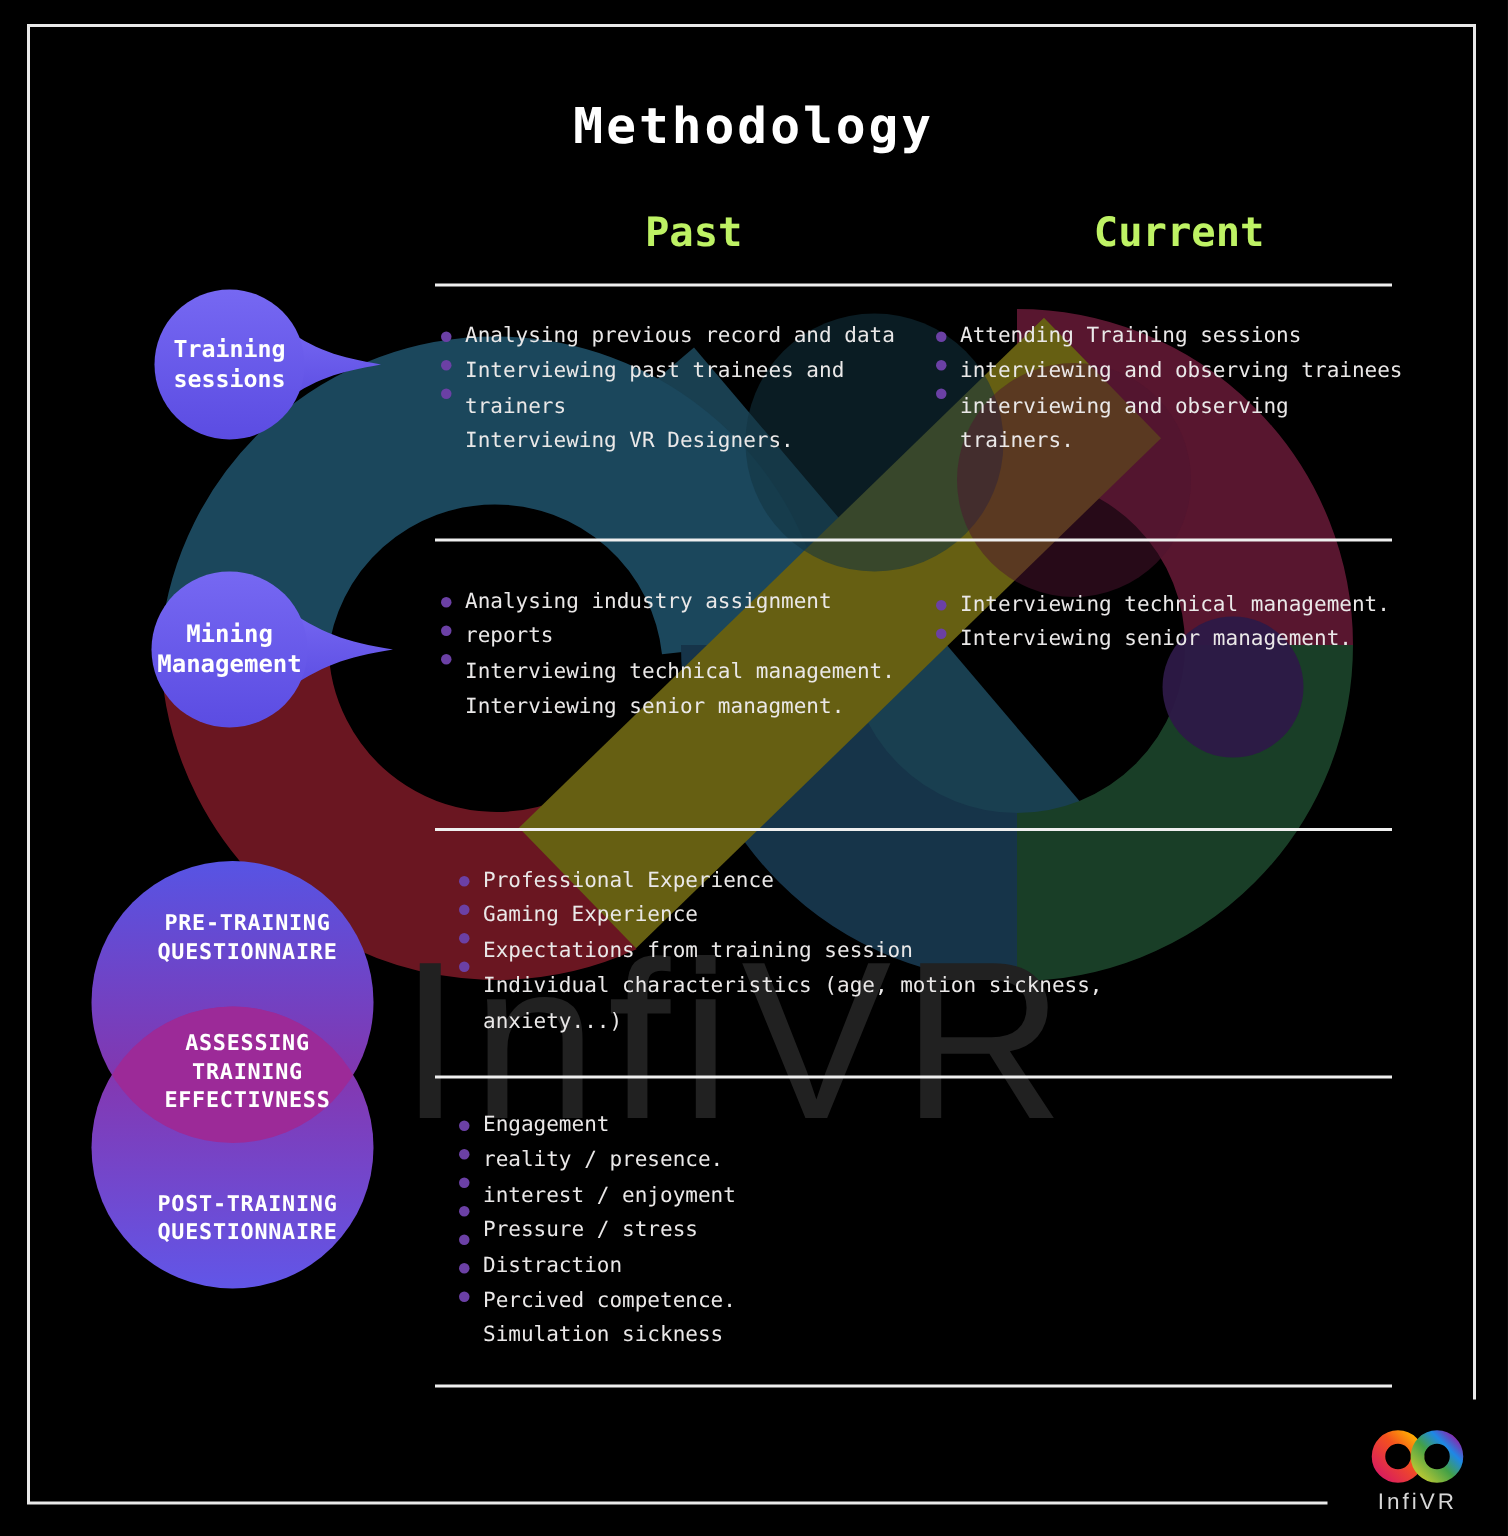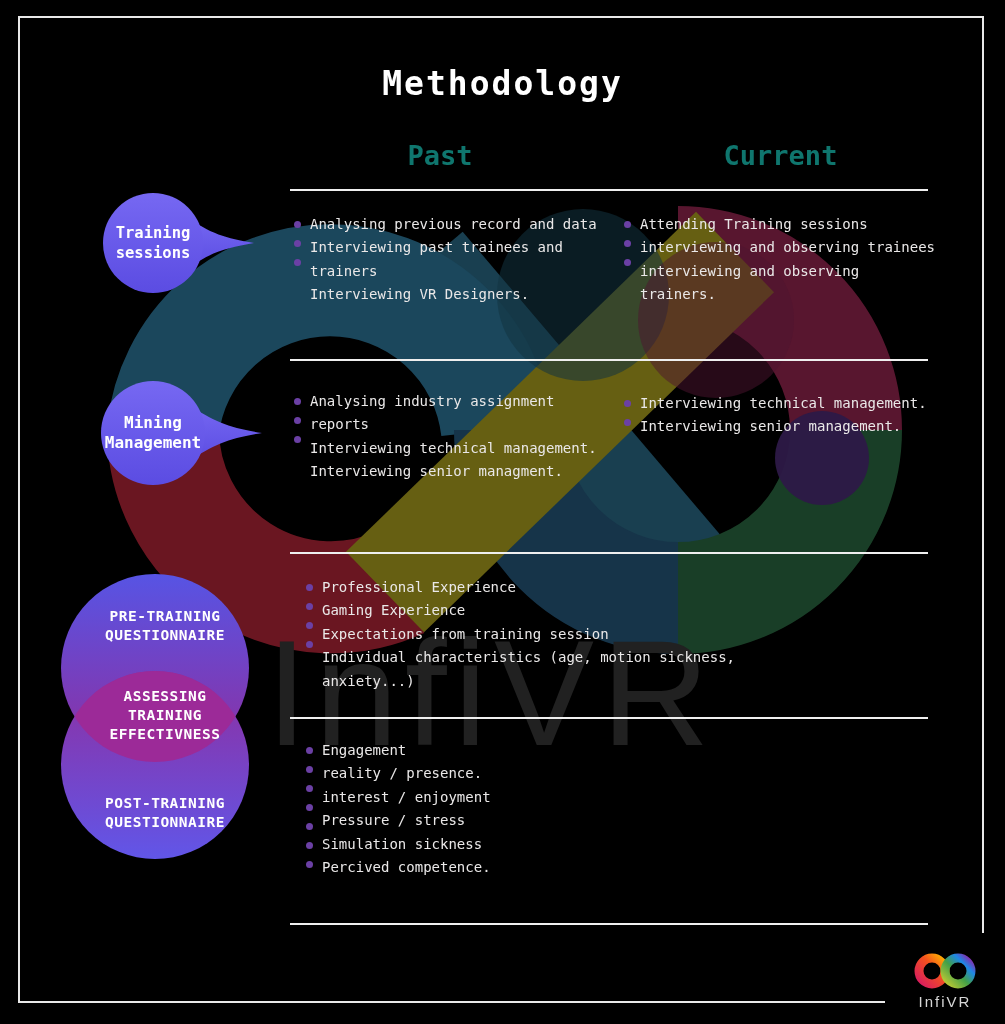--- a/index.html
+++ b/index.html
@@ -10,21 +10,21 @@
   html,body{background:#111}
   .stage{position:relative;width:1005px;height:1024px;background:var(--bg);overflow:hidden;
           font-family:"DejaVu Sans Mono",monospace;color:var(--text)}
   .bg-svg{position:absolute;left:0;top:0;z-index:0}
   .watermark{position:absolute;left:266px;top:618px;z-index:1;font-family:"Liberation Sans",sans-serif;
              font-size:150px;font-weight:400;letter-spacing:7px;color:var(--watermark);line-height:1}
   .frame{position:absolute;left:18px;top:16px;width:966px;height:987px;border:2px solid var(--frame);z-index:2}
   .content{position:absolute;left:0;top:0;width:1005px;height:1024px;z-index:3}
   .title{position:absolute;left:0;top:64px;width:1005px;text-align:center;
          font-size:33px;font-weight:700;letter-spacing:2px;color:#fff}
-  .col-header{position:absolute;top:140px;font-size:27px;font-weight:700;color:#0f766e;text-align:center}
+  .col-header{position:absolute;top:140px;font-size:27px;font-weight:700;color:#bef264;text-align:right}
   .hdr-past{left:385px;width:110px}
   .hdr-current{left:718px;width:125px}
   .sep{position:absolute;left:290px;width:638px;height:2px;background:var(--line)}
   .section{position:absolute;display:flex;align-items:flex-start}
   .dots{display:flex;flex-direction:column;gap:12px;padding-top:8px;margin-right:9px}
   .dot{width:7px;height:7px;border-radius:50%;background:var(--bullet)}
   .items{font-size:14px;line-height:23.4px}
   .w-narrow .items{width:302px}
   .w-wide .items{width:430px}
   .badge-label{position:absolute;z-index:4;text-align:center;font-weight:700;color:#fff;
@@ -143,22 +143,23 @@
           <span class="dot"></span>
           <span class="dot"></span>
           <span class="dot"></span>
           <span class="dot"></span>
         </div>
       <div class="items">
           <div class="li">Engagement</div>
           <div class="li">reality / presence.</div>
           <div class="li">interest / enjoyment</div>
           <div class="li">Pressure / stress</div>
+          <div class="li">Distraction</div>
+          <div class="li">Percived competence.</div>
           <div class="li">Simulation sickness</div>
-          <div class="li">Percived competence.</div>
         </div>
     </div>
   </div>
 
   <svg class="badge-svg" style="left:98px;top:188px" width="170" height="110" viewBox="0 0 170 110">
     <defs>
       <linearGradient id="bgrad" x1="0" y1="0" x2="0" y2="1">
         <stop offset="0" stop-color="#7668f2"></stop>
           <stop offset="1" stop-color="#5b4ce2"></stop>
       </linearGradient>

